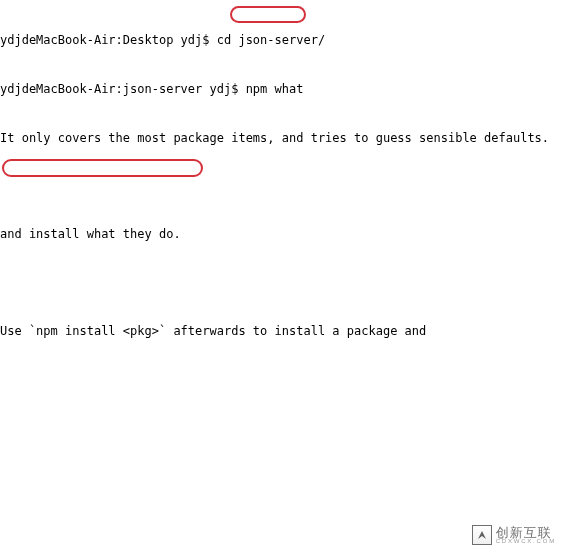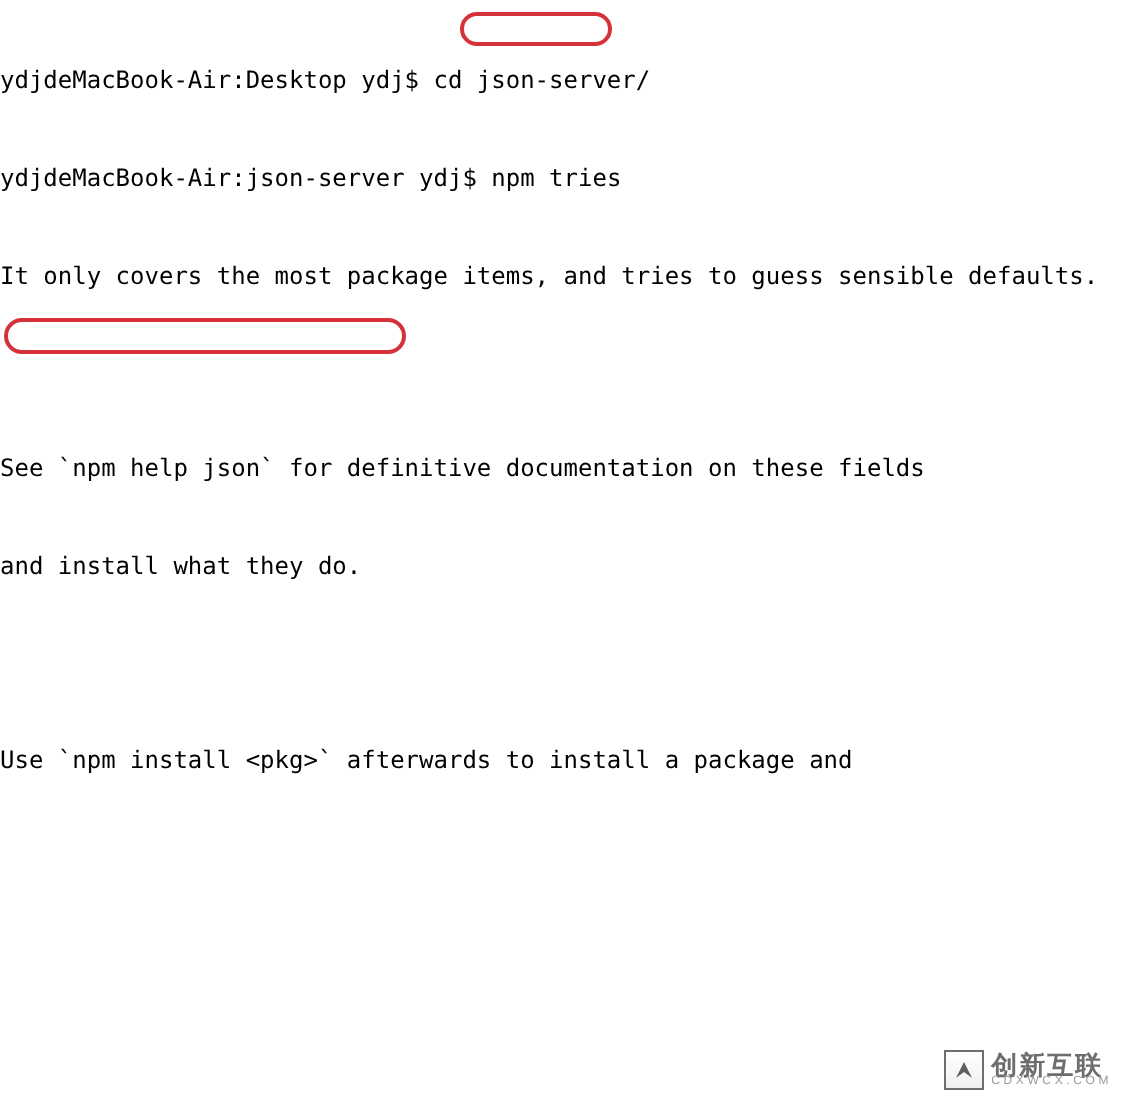--- a/index.html
+++ b/index.html
@@ -66,21 +66,21 @@
       justify-content: center;
       font-size: 13px;
       font-weight: bold;
       color: #333;
       background: linear-gradient(#fff, #eee);
     }
     .wm-text-zh {
       font-family: sans-serif;
       font-size: 13px;
       color: #555;
-      font-weight: 700;
+      font-weight: 400;
       letter-spacing: 1px;
     }
     .wm-text-en {
       font-family: sans-serif;
       font-size: 6px;
       color: #888;
       letter-spacing: 1.8px;
       margin-top: -1px;
     }
     .wm-col {
@@ -90,24 +90,23 @@
     }
     .blank {
       height: 16px;
     }
   </style>
 </head>
 <body>
 
 <div class="terminal-content">
   <span class="line">ydjdeMacBook-Air:Desktop ydj$ cd json-server/</span>
-  <span class="line"><span>ydjdeMacBook-Air:json-server ydj$ </span><span>npm tries</span></span>
+  <span class="line"><span>ydjdeMacBook-Air:json-server ydj$ </span><span>npm what</span></span>
   <span class="line">It only covers the most package items, and tries to guess sensible defaults.</span>
   <span class="line blank"></span>
-  <span class="line">See `npm help json` for definitive documentation on these fields</span>
   <span class="line">and install what they do.</span>
   <span class="line blank"></span>
   <span class="line">Use `npm install &lt;pkg&gt;` afterwards to install a package and</span>
   <span class="line blank"></span>
   
   
   
   
   
   

